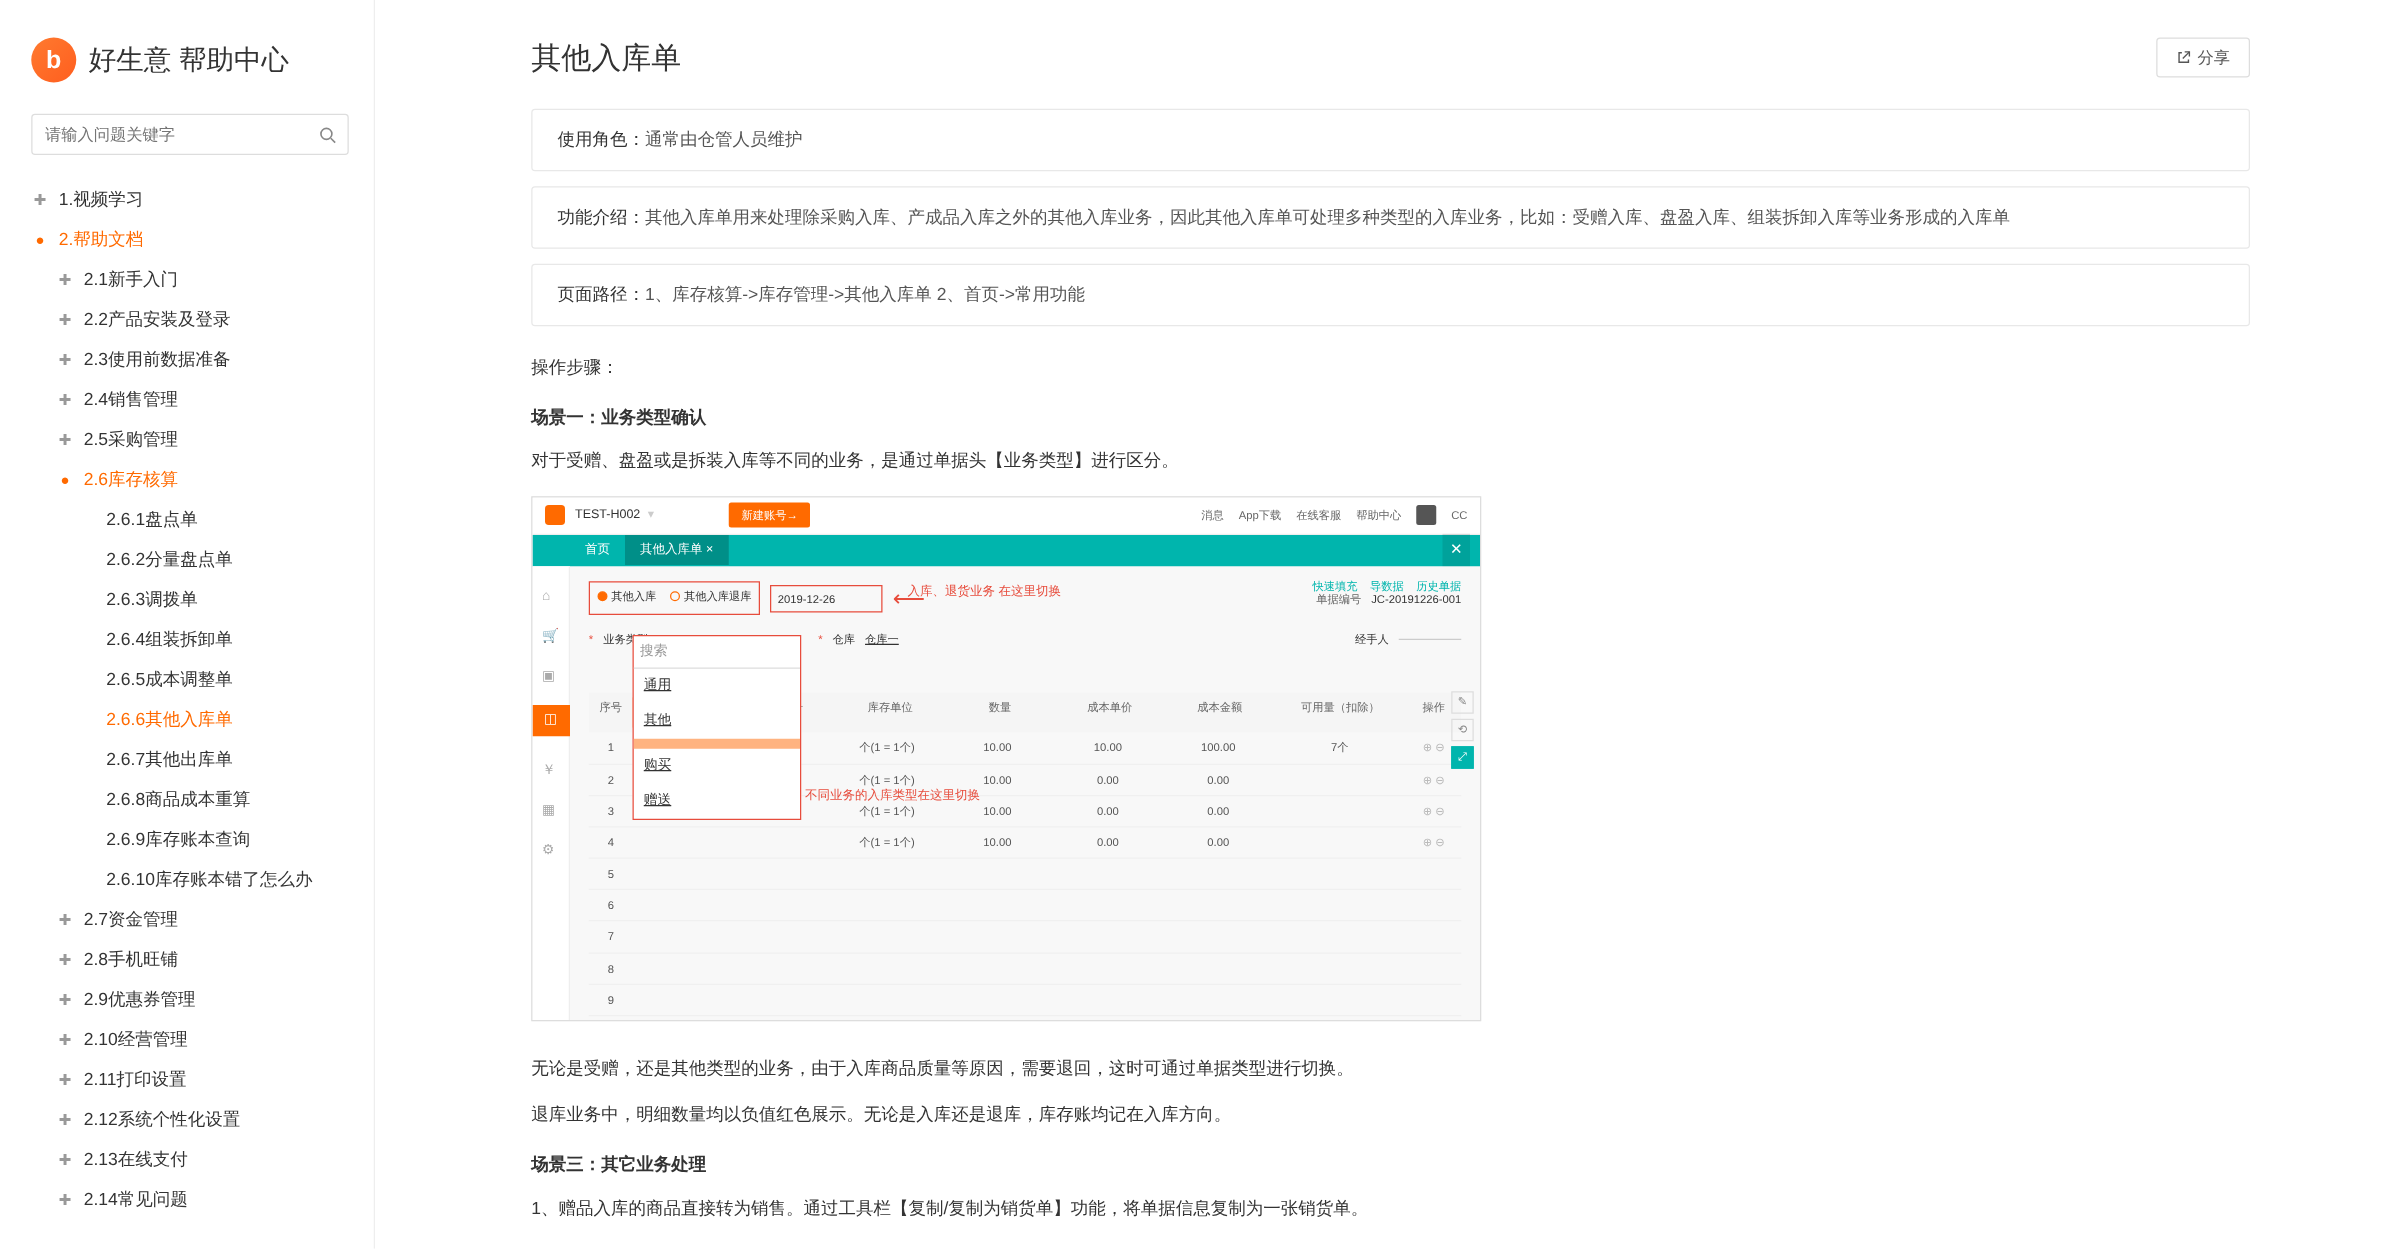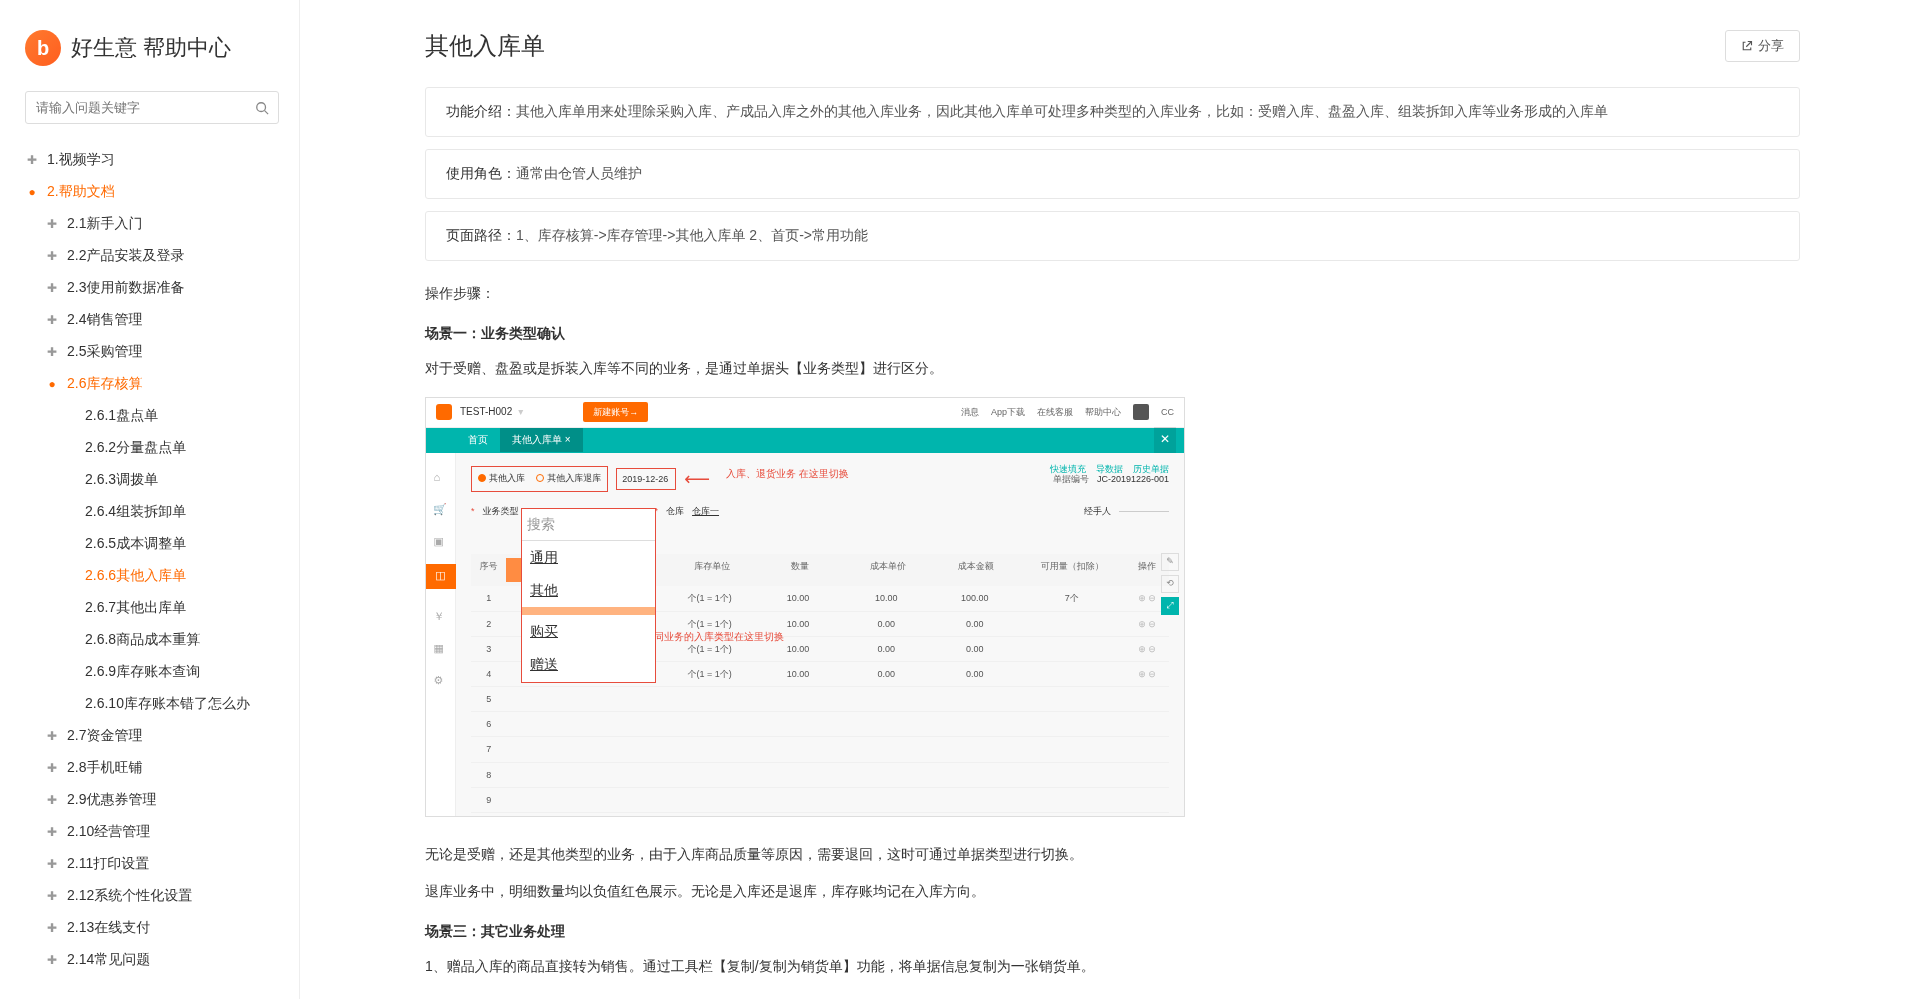--- a/index.html
+++ b/index.html
@@ -41,24 +41,24 @@
 .ss-body { display: flex; height: calc(100% - 55px); }
 .ss-left-nav { width: 30px; background: #fff; border-right: 1px solid #eee; display: flex; flex-direction: column; align-items: center; padding-top: 15px; gap: 18px; }
 .ss-left-icon { width: 14px; height: 14px; color: #aaa; font-size: 11px; }
 .ss-left-icon.active { background: #ff6a00; color: #fff; width: 30px; height: 25px; display: flex; align-items: center; justify-content: center; }
 .ss-content { flex: 1; padding: 10px 15px; position: relative; font-size: 10px; }
 .ss-row { display: flex; align-items: center; margin-bottom: 8px; gap: 8px; }
 .ss-redbox { border: 1px solid #e74c3c; padding: 3px 6px; }
 .ss-radio { display: inline-flex; align-items: center; gap: 3px; font-size: 9px; }
 .ss-radio-dot { width: 8px; height: 8px; border: 1px solid #ff6a00; border-radius: 50%; }
 .ss-radio-dot.checked { background: #ff6a00; }
-.ss-date { border: 1px solid #e74c3c; padding: 2px 5px; font-size: 9px; width: 60px; }
+.ss-date { border: 1px solid #e74c3c; padding: 2px 5px; font-size: 9px; width: 90px; }
 .ss-red-text { color: #e74c3c; font-size: 10px; position: absolute; }
 .ss-arrow-left { color: #e74c3c; font-size: 18px; }
-.ss-dropdown { border: 1px solid #e74c3c; background: #fff; position: absolute; left: 65px; top: 55px; width: 135px; z-index: 10; font-size: 14px; }
+.ss-dropdown { border: 1px solid #e74c3c; background: #fff; position: absolute; left: 50px; top: 55px; width: 135px; z-index: 10; font-size: 11px; }
 .ss-dropdown-input { border-bottom: 1px solid #ddd; padding: 3px 5px; color: #999; }
 .ss-dropdown-item { padding: 4px 8px; text-decoration: underline; }
 .ss-dropdown-item.hl { background: #ffb380; }
 .ss-table { width: 100%; margin-top: 35px; font-size: 9px; }
 .ss-table-header { display: flex; background: #f5f5f5; padding: 4px 0; }
 .ss-th { flex: 1; text-align: center; color: #666; font-size: 9px; }
 .ss-th.orange { background: #ff8c42; color: #fff; padding: 4px 2px; }
 .ss-tr { display: flex; border-bottom: 1px solid #f0f0f0; padding: 4px 0; }
 .ss-td { flex: 1; text-align: center; color: #555; font-size: 9px; }
 .ss-right-tools { position: absolute; right: 5px; top: 100px; display: flex; flex-direction: column; gap: 4px; }
@@ -193,24 +193,24 @@
               <path d="M6 3 H3 V13 H13 V10"></path>
               <path d="M9 2 H14 V7"></path>
               <path d="M14 2 L7 9"></path>
             </svg>
         </span>
         <span>分享</span>
       </button>
     </div>
 
     <div class="info-box">
+      <span class="label">使用角色：</span><span>通常由仓管人员维护</span>
+    </div>
+    <div class="info-box">
       <span class="label">功能介绍：</span><span>其他入库单用来处理除采购入库、产成品入库之外的其他入库业务，因此其他入库单可处理多种类型的入库业务，比如：受赠入库、盘盈入库、组装拆卸入库等业务形成的入库单</span>
-    </div>
-    <div class="info-box">
-      <span class="label">使用角色：</span><span>通常由仓管人员维护</span>
     </div>
     <div class="info-box">
       <span class="label">页面路径：</span><span>1、库存核算-&gt;库存管理-&gt;其他入库单 2、首页-&gt;常用功能</span>
     </div>
 
     <div class="content-area">
       <p>操作步骤：</p>
       <p class="section-title">场景一：业务类型确认</p>
       <p>对于受赠、盘盈或是拆装入库等不同的业务，是通过单据头【业务类型】进行区分。</p>
 

